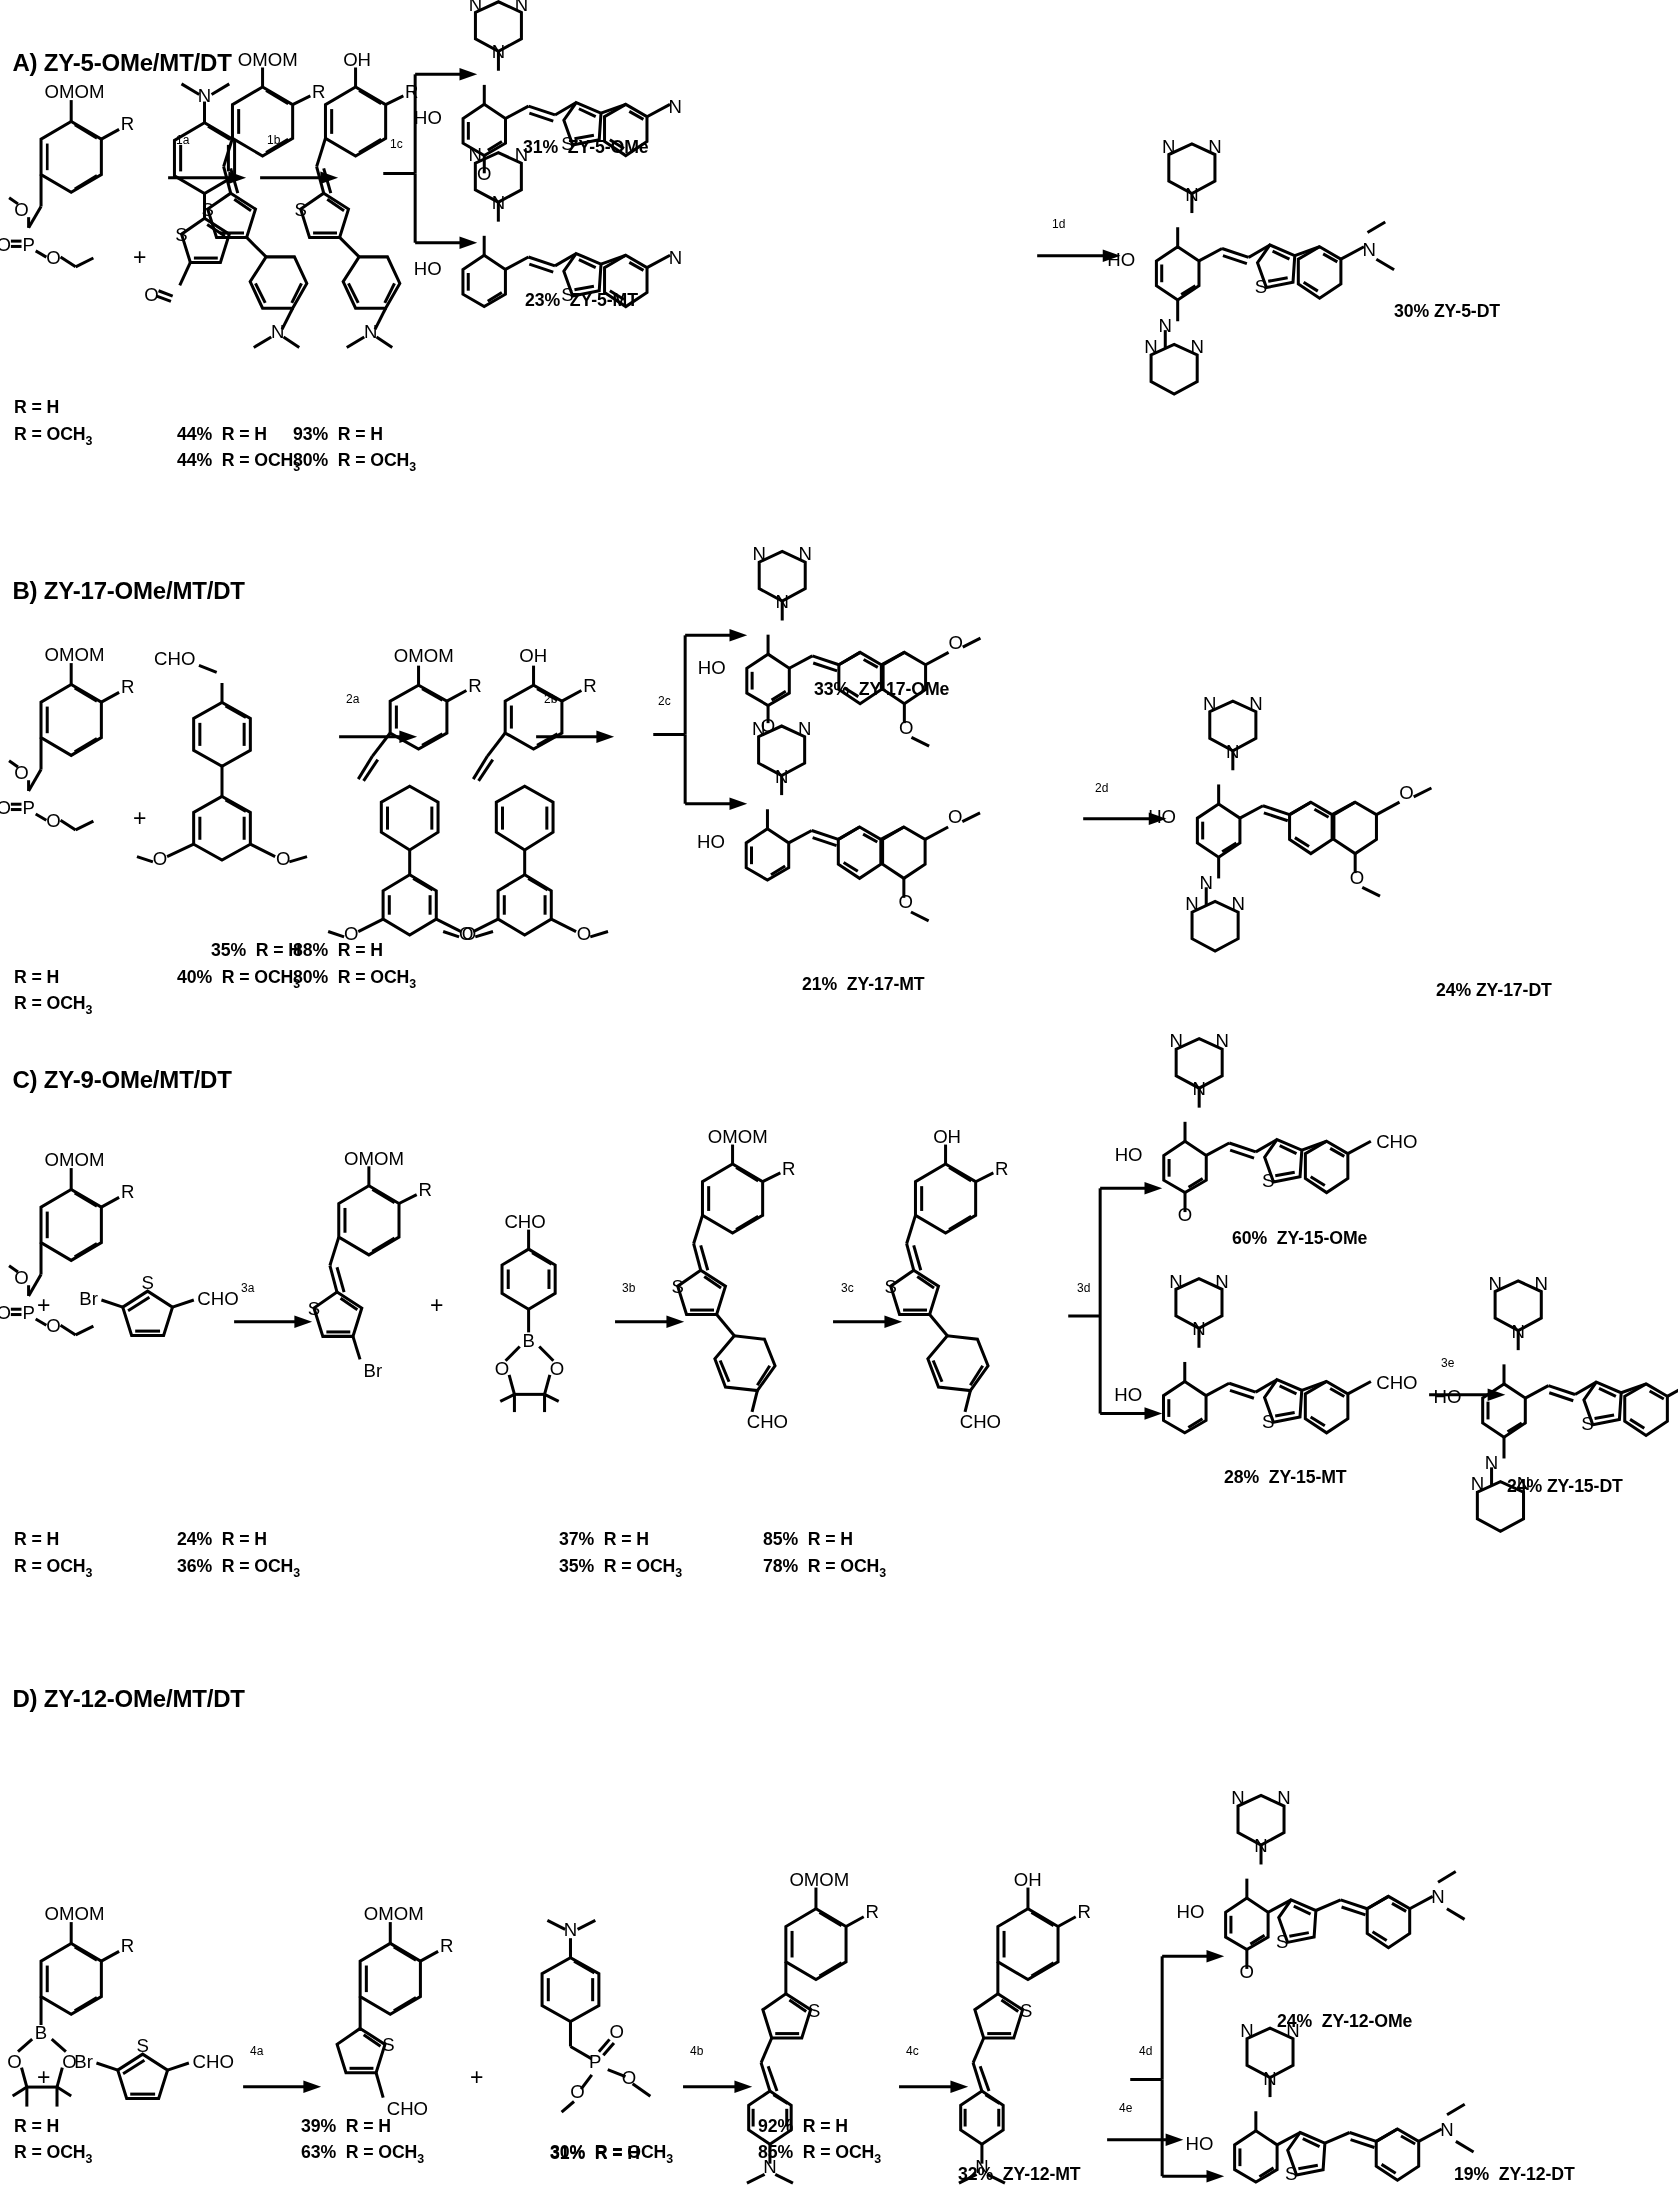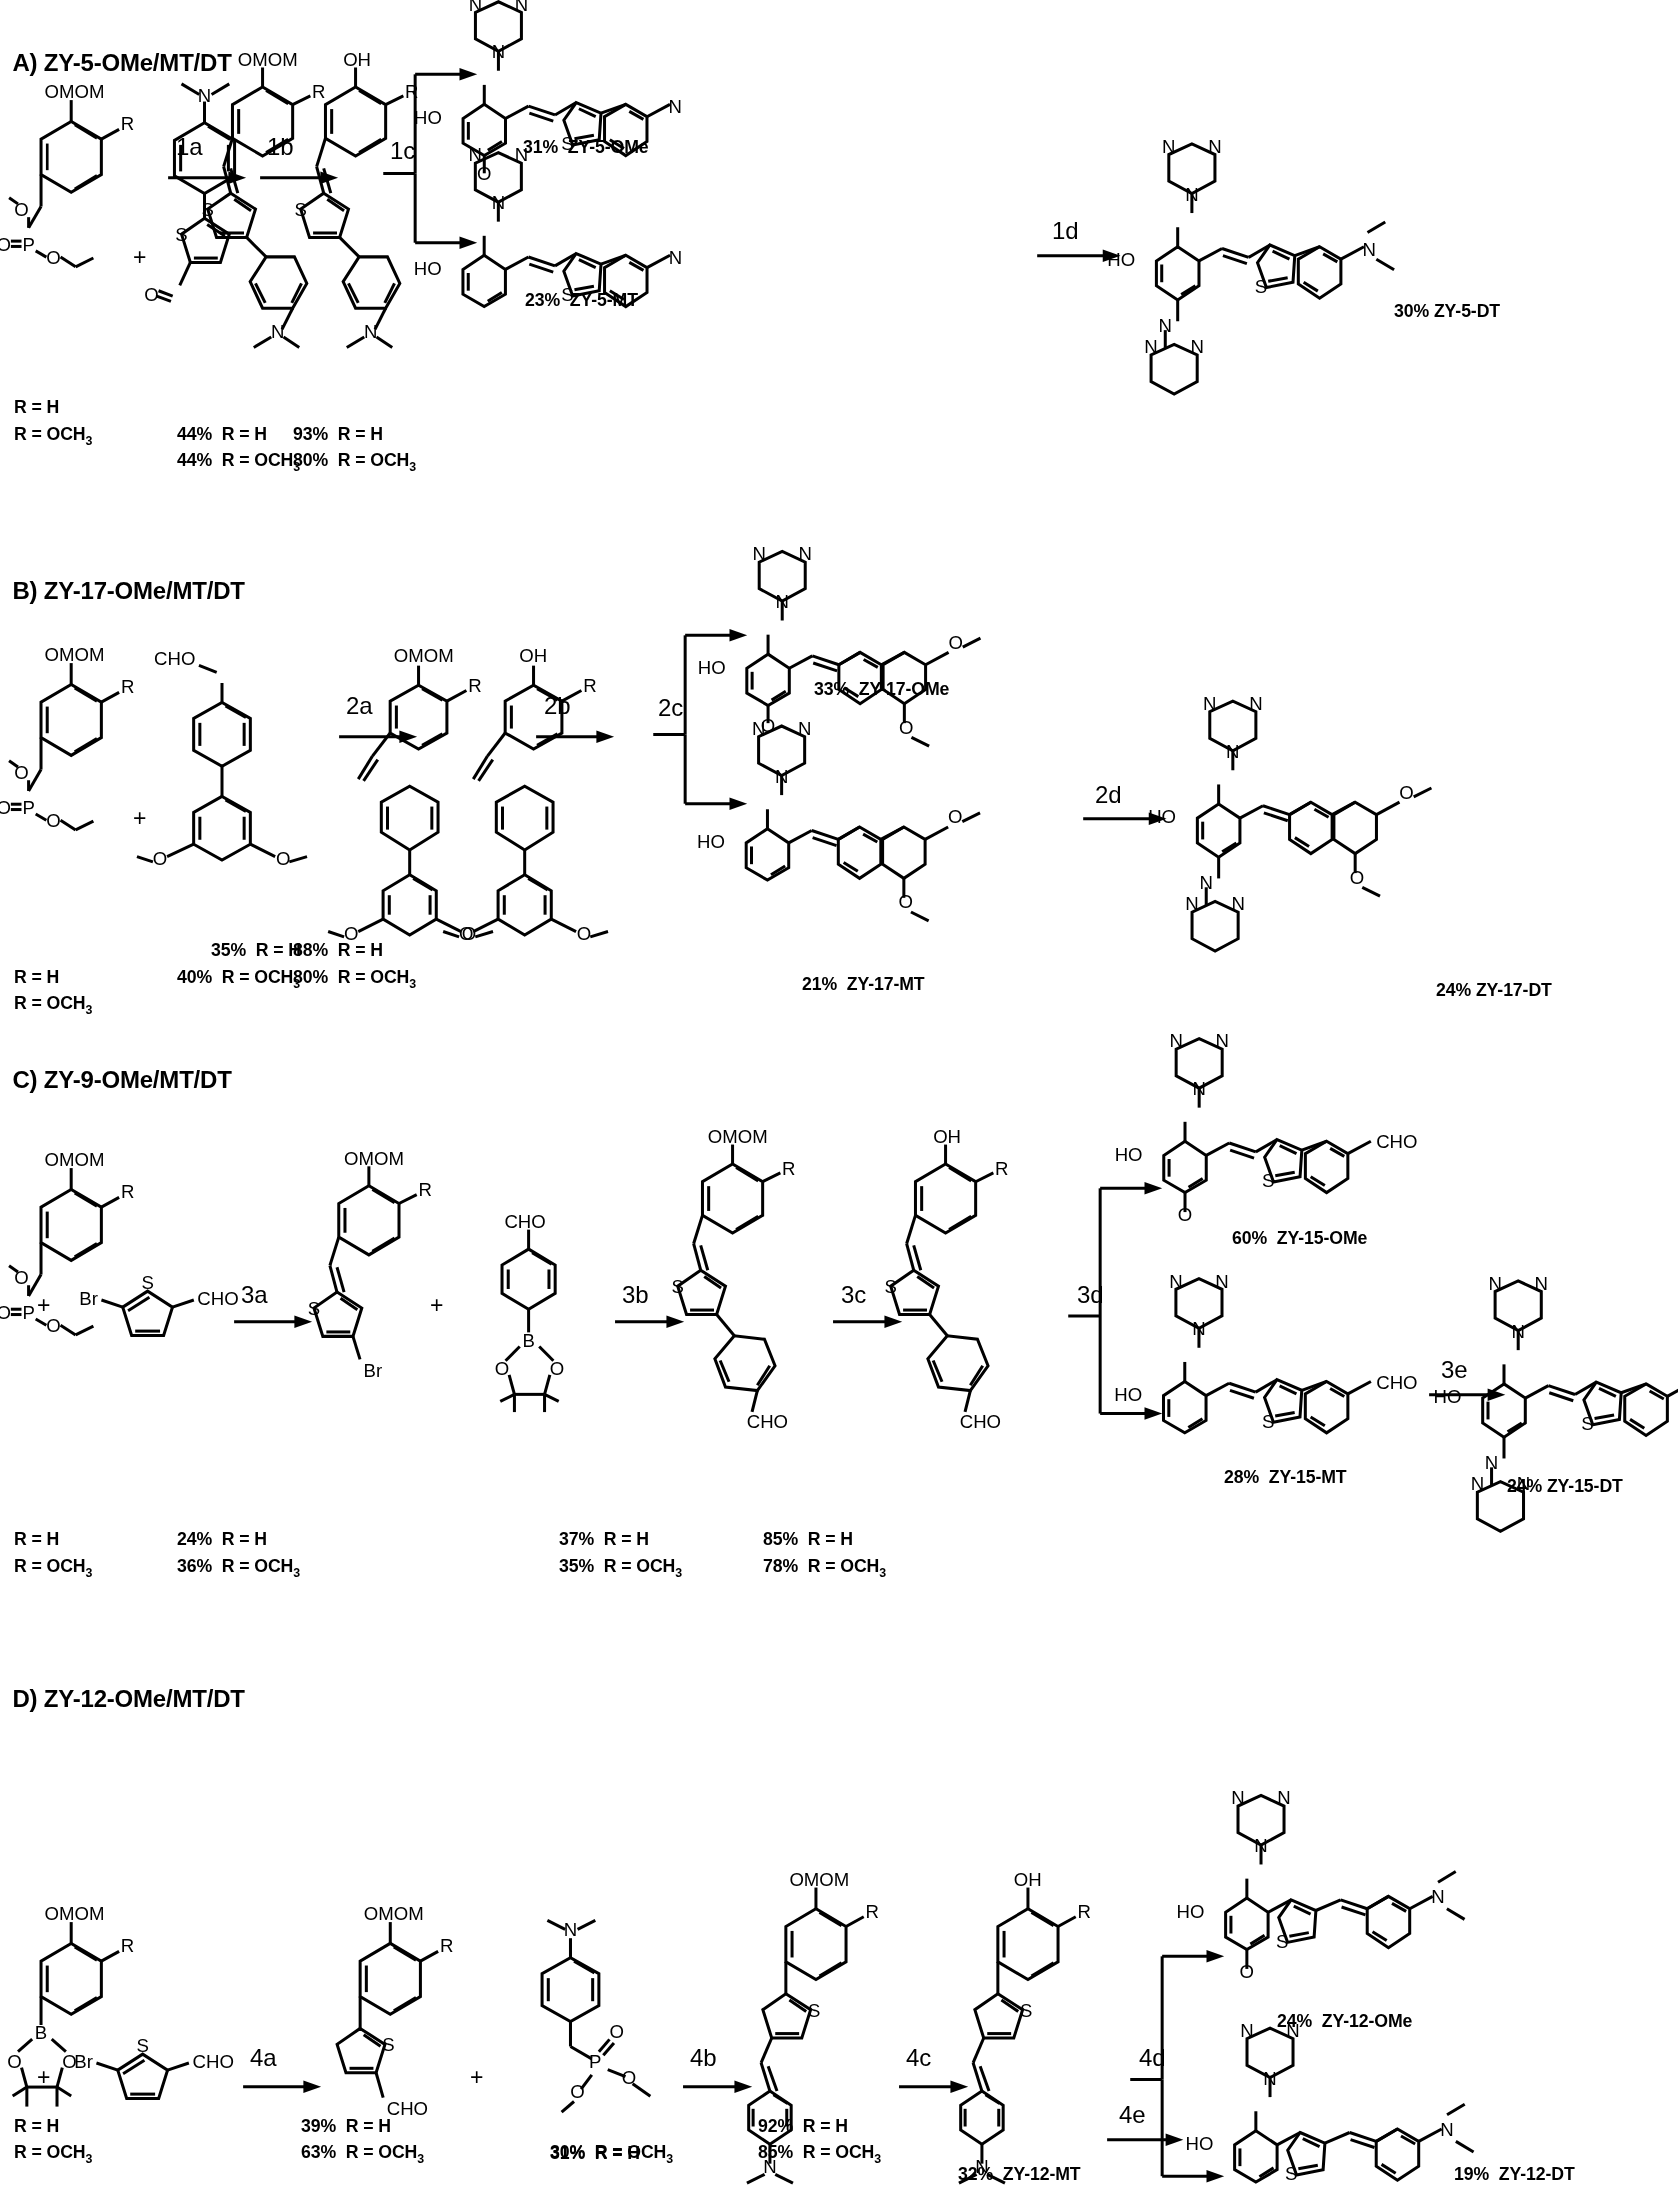--- a/index.html
+++ b/index.html
@@ -20,21 +20,21 @@
   .lbl{
     position:absolute;
     font-weight:bold;
     font-size:17.7px;
     white-space:nowrap;
     letter-spacing:-0.1px;
   }
   .lbl sub{font-size:12.4px;}
   .cond{
     position:absolute;
-    font-size:24px;
+    font-size:12px;
     font-weight:normal;
     white-space:nowrap;
   }
   .plus{
     position:absolute;
     font-size:23px;
     font-weight:normal;
     line-height:1;
   }
   svg{position:absolute;overflow:visible;}

